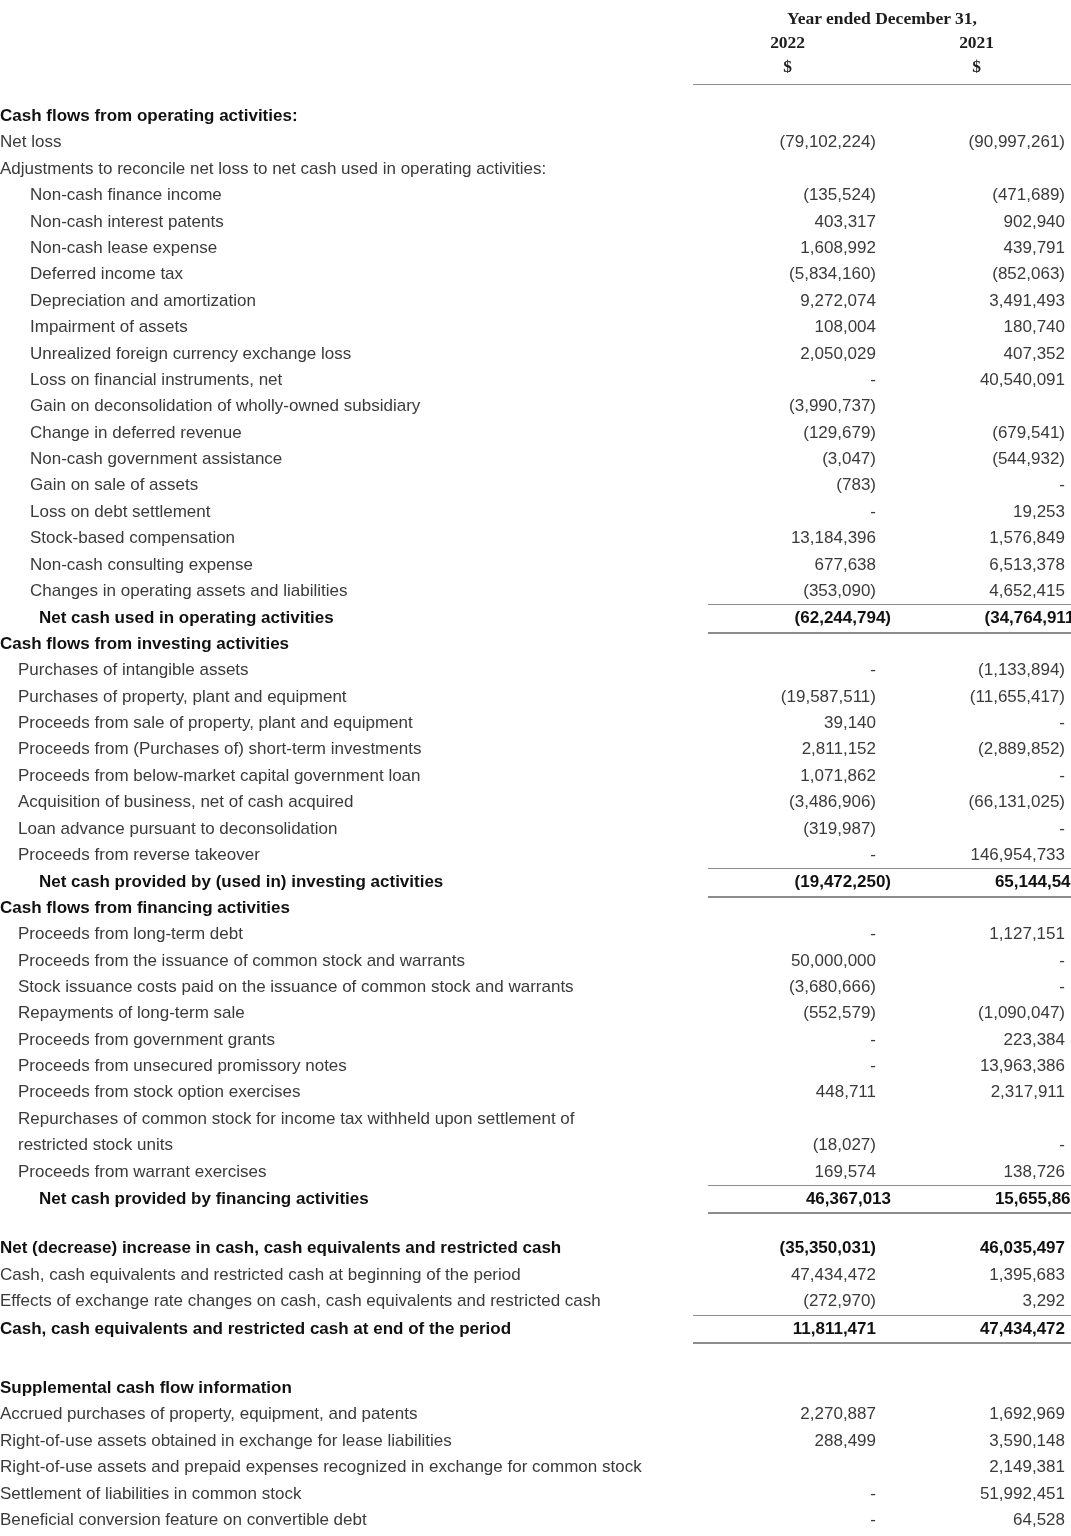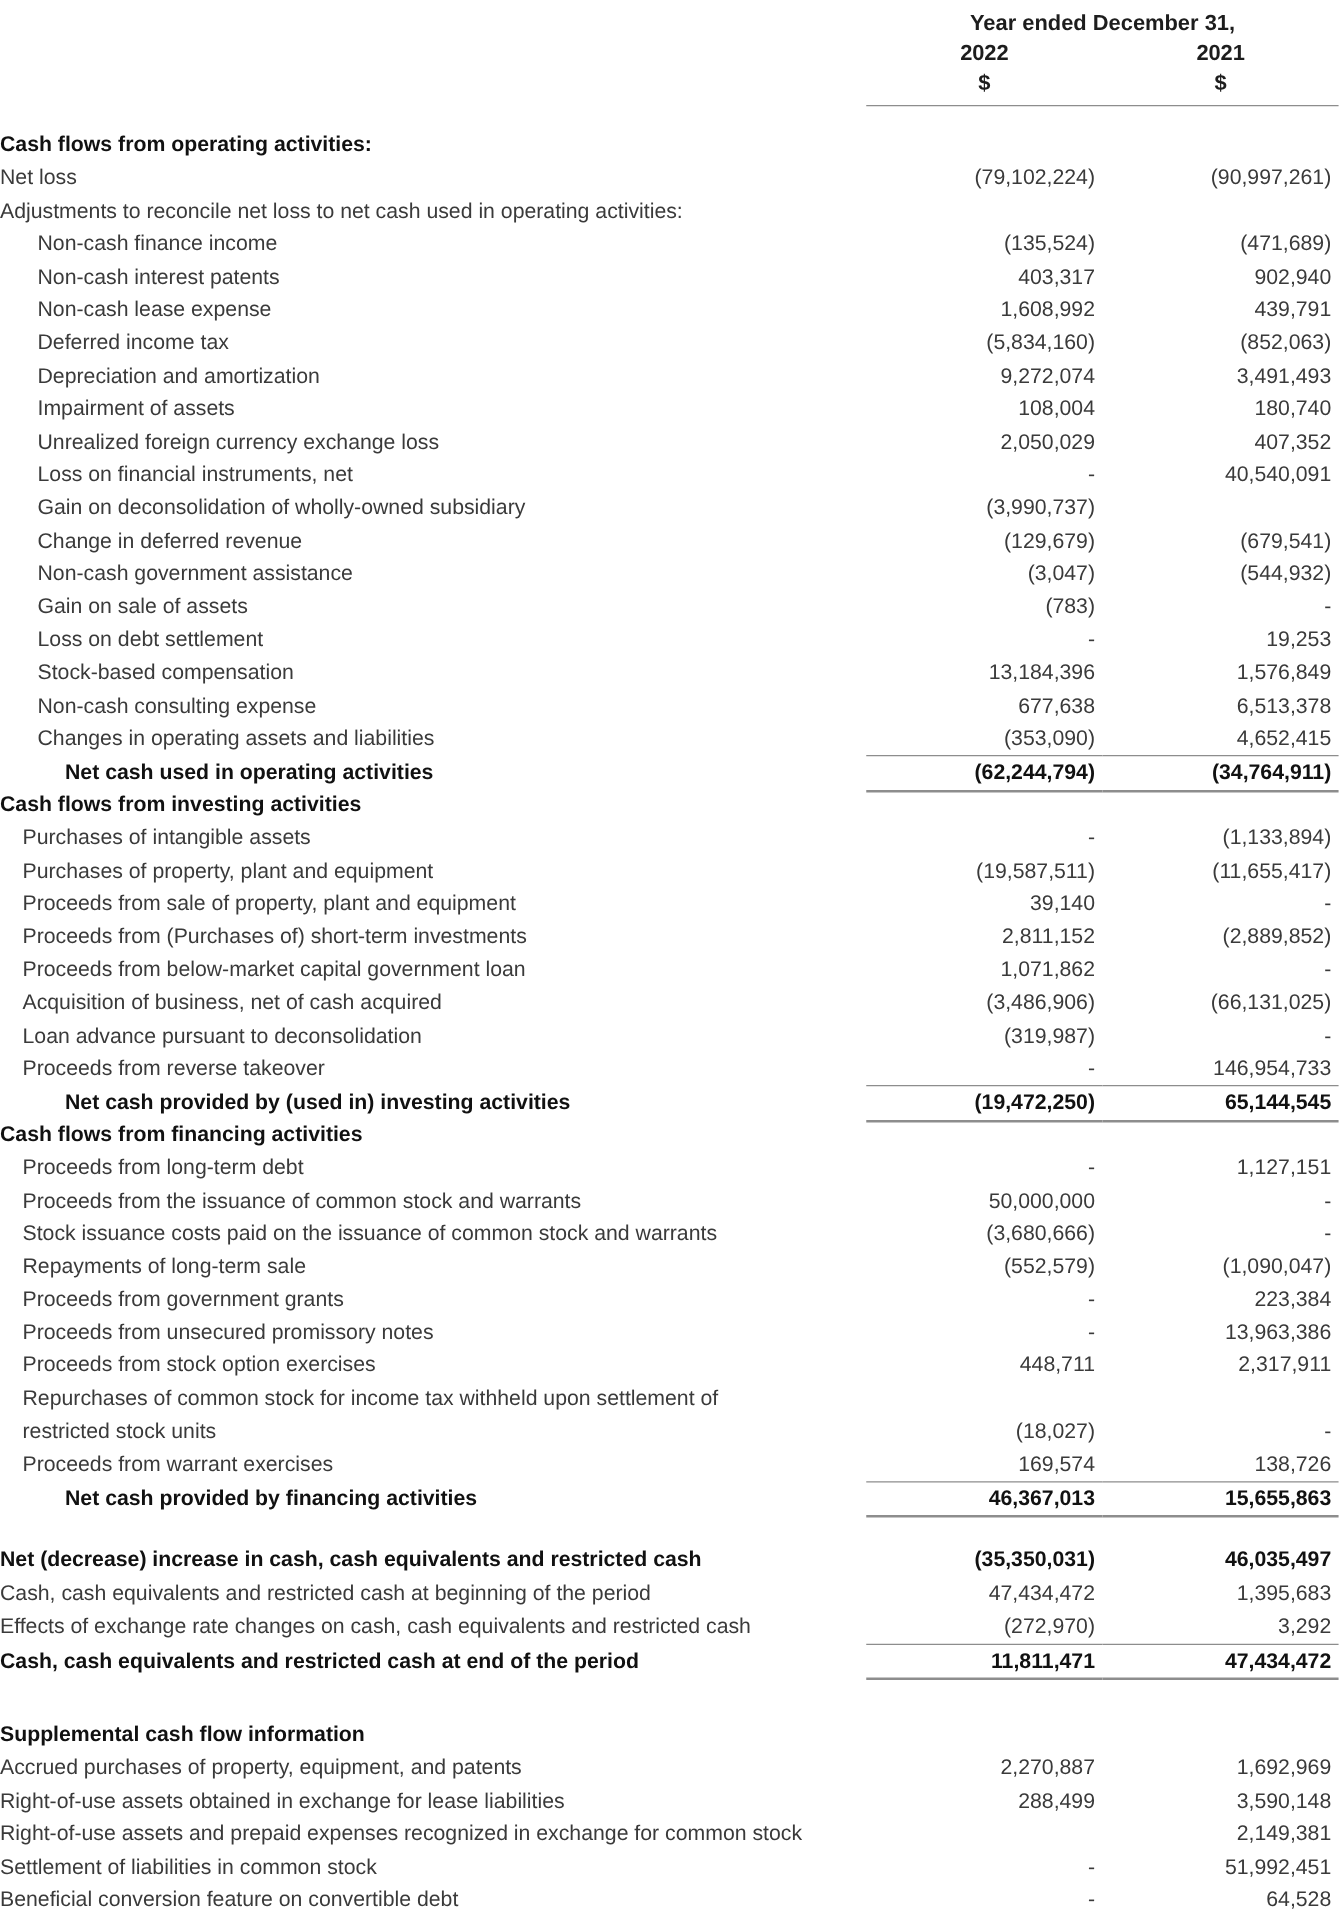--- a/index.html
+++ b/index.html
@@ -25,20 +25,21 @@
   }
 
   
   .hdr { width: 1071px; }
   .hdr-title-row,
   .hdr-year-row,
   .hdr-cur-row {
     display: flex;
     align-items: flex-start;
     width: 872px;
+    font-family: Liberation Serif, serif;
   }
   .hdr-spacer { width: 693px; flex: 0 0 693px; }
   .hdr-col {
     flex: 0 0 189px;
     width: 189px;
     text-align: center;
     font-weight: bold;
     font-size: 17.5px;
     letter-spacing: -0.1px;
     color: #1d1d1d;
@@ -92,21 +93,21 @@
     color: #3a3a3a;
     padding-right: 6px;
     white-space: nowrap;
   }
   .num.c2 { padding-right: 6px; }
 
   
   .ind0 { padding-left: 0px; }
   .ind1 { padding-left: 18px; }
   .ind2 { padding-left: 30px; }
-  .ind-sub { padding-left: 52px; }
+  .ind-sub { padding-left: 24px; margin-left: 15px; }
 
   
   .bold .lbl, .bold .num { font-weight: bold; color: #111111; }
   .section .lbl { font-weight: bold; color: #111111; }
 
   
   .rule-top .num {
     border-top: 1px solid #8d8d8d;
     text-align: right;
   }

